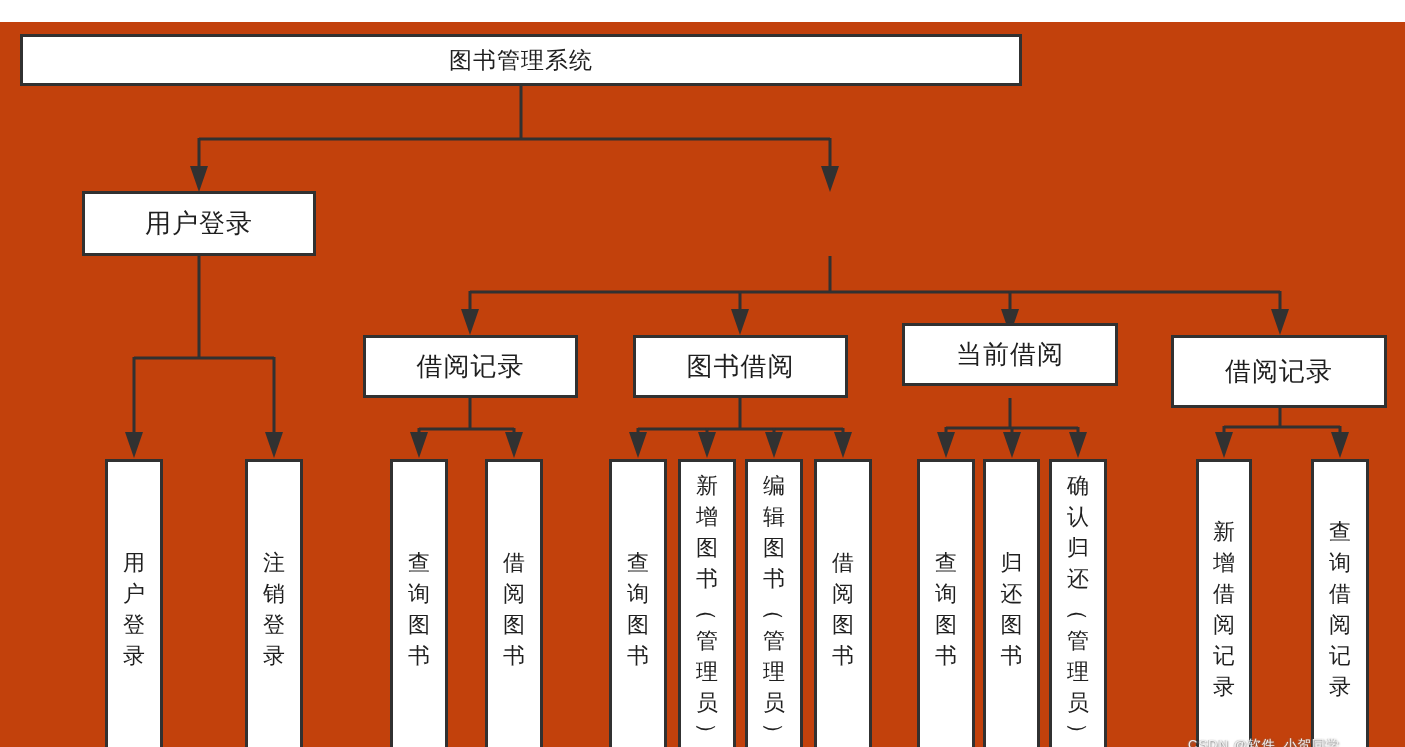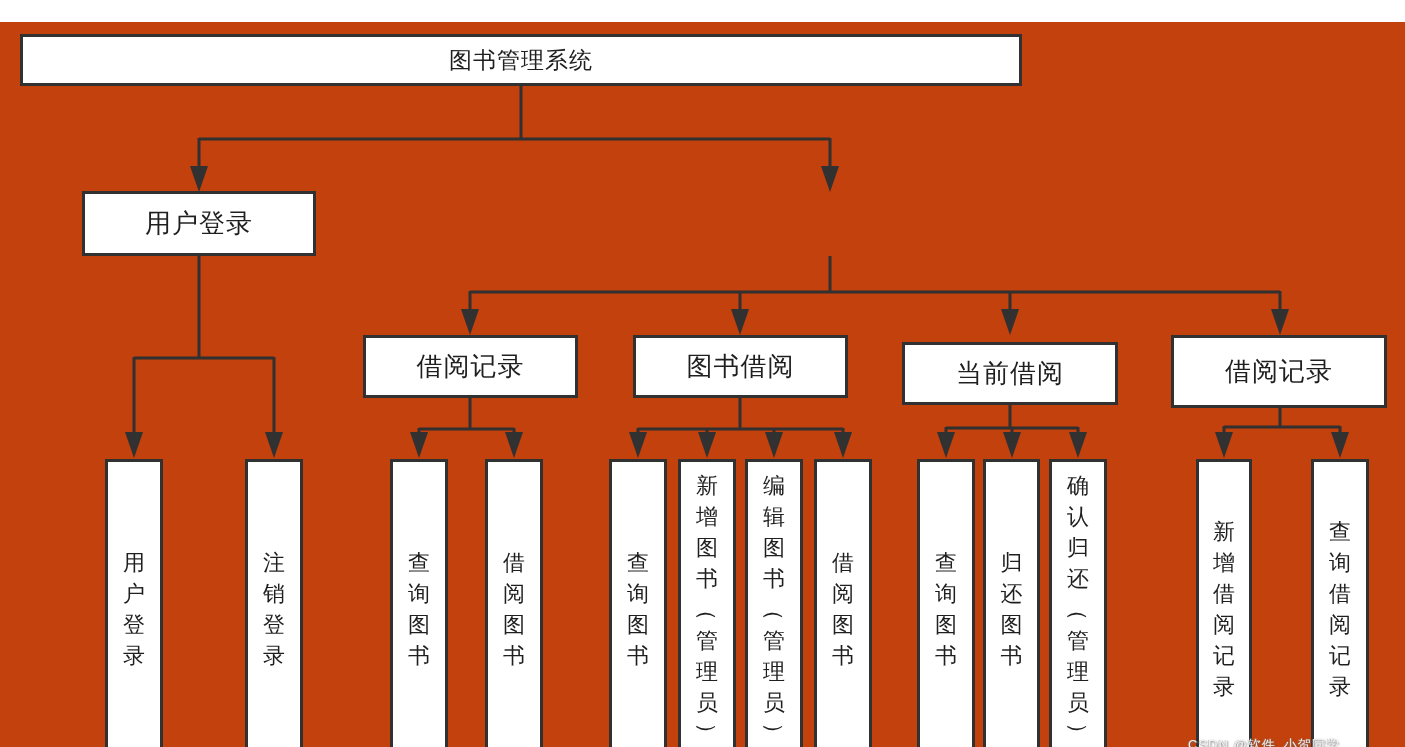--- a/index.html
+++ b/index.html
@@ -144,21 +144,21 @@
   <div class="hbox" style="left:82px; top:169px; width:234px; height:65px;">
     <span>用户登录</span>
   </div>
 
   <div class="hbox" style="left:363px; top:313px; width:215px; height:63px;">
     <span>借阅记录</span>
   </div>
   <div class="hbox" style="left:633px; top:313px; width:215px; height:63px;justify-content:center;">
     <span>图书借阅</span>
   </div>
-  <div class="hbox" style="left:902px; top:320px; width:216px; height:63px;">
+  <div class="hbox" style="left:902px; top:301px; width:216px; height:63px;">
     <span>当前借阅</span>
   </div>
   <div class="hbox" style="left:1171px; top:313px; width:216px; height:73px;">
     <span>借阅记录</span>
   </div>
 
   <div class="vbox" style="left:105px; width:58px;">
     <div class="vtext">
         <span>用</span>
         <span>户</span>

